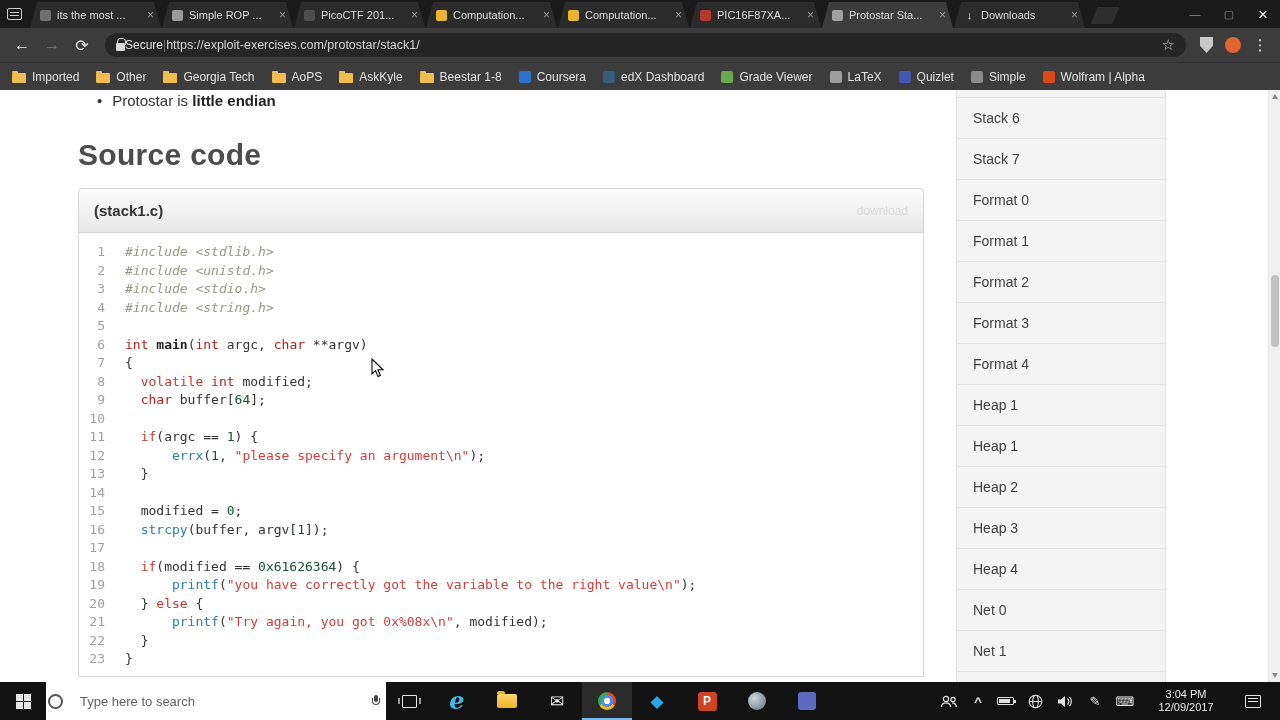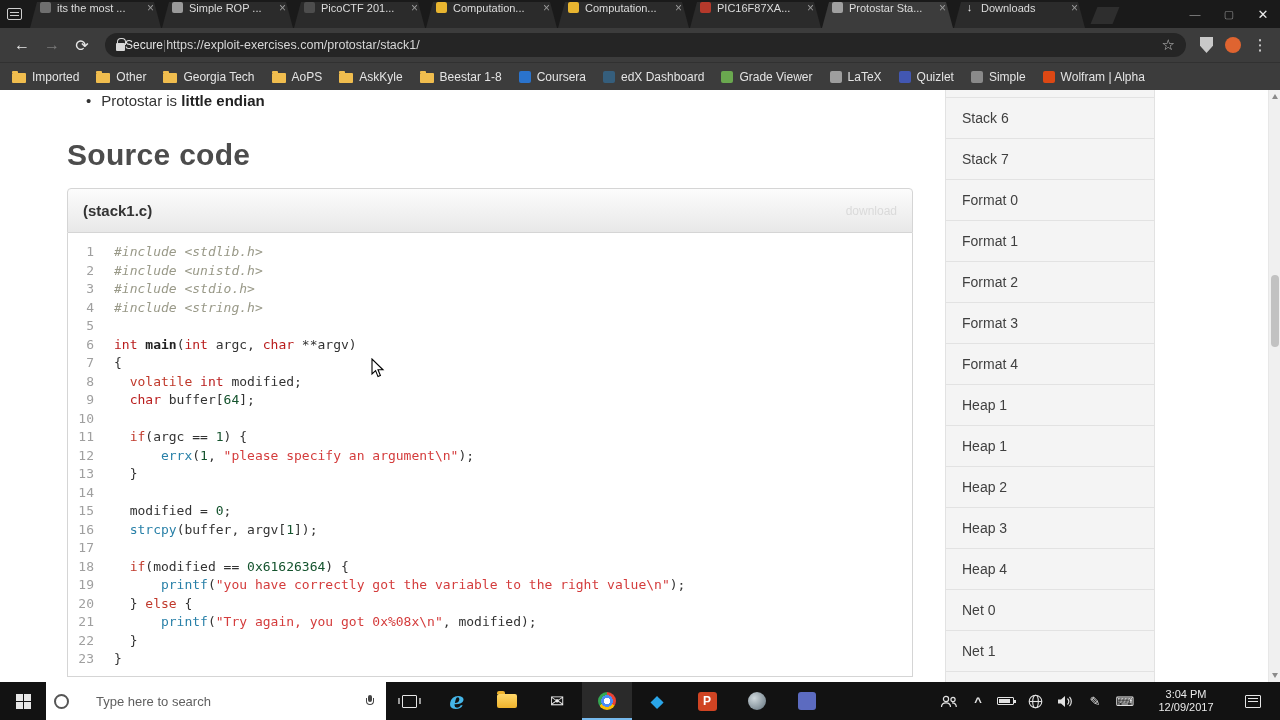--- a/index.html
+++ b/index.html
@@ -3,21 +3,21 @@
 <meta charset="utf-8">
 <style>
   *{margin:0;padding:0;box-sizing:border-box}
   html,body{width:1280px;height:720px;overflow:hidden;font-family:"Liberation Sans",sans-serif}
   .screen{position:relative;width:1280px;height:720px;background:#fff;overflow:hidden}
 
   
   .tabstrip{position:absolute;top:0;left:0;right:0;height:28px;background:#1a1a1a;display:flex;align-items:flex-end;padding-left:30px}
   .window-menu{position:absolute;left:7px;top:8px;width:15px;height:12px;border:1px solid #cfcfcf;border-radius:2px}
   .window-menu::before{content:"";position:absolute;left:2px;top:3px;right:2px;height:1px;background:#cfcfcf;box-shadow:0 3px 0 #cfcfcf}
-  .tab{position:relative;width:131px;height:26px;margin-right:1px;background:#2b2b2b;display:flex;padding:0 7px 0 10px;gap:6px;clip-path:polygon(7px 0,calc(100% - 7px) 0,100% 100%,0 100%)}
+  .tab{position:relative;width:131px;height:26px;margin-right:1px;background:#2b2b2b;display:flex;align-items:center;padding:0 7px 0 10px;gap:6px;clip-path:polygon(7px 0,calc(100% - 7px) 0,100% 100%,0 100%)}
   .tab.active{background:#3c3c3c}
   .favicon{width:11px;height:11px;border-radius:2px;flex:none}
   .favicon.glyph{background:none !important;font-size:11px;line-height:11px;text-align:center;font-weight:bold}
   .tab-label{flex:1;color:#dcdcdc;font-size:11px;white-space:nowrap;overflow:hidden;min-width:0}
   .tab-close{color:#9b9b9b;font-size:12px;flex:none;line-height:12px}
   .newtab-btn{width:22px;height:17px;background:#2e2e2e;transform:skewX(-22deg);margin:0 0 4px 8px}
   .win-controls{position:absolute;right:0;top:0;height:28px;display:flex;background:#1a1a1a}
   .win-btn{width:34px;height:28px;color:#8f8f8f;font-size:11px;display:flex;align-items:center;justify-content:center}
   .win-btn.close{color:#ececec;font-size:13px}
 
@@ -37,21 +37,21 @@
   .menu-dots{color:#e6e6e6;font-size:15px;width:24px;text-align:center}
 
   
   .bookmarks{position:absolute;top:62px;left:0;right:0;height:28px;background:#3c3c3c;border-top:1px solid #313131;display:flex;align-items:center;padding:0 12px;gap:17px;overflow:hidden}
   .bm{display:flex;align-items:center;gap:6px;color:#e4e4e4;font-size:12px;white-space:nowrap;flex:none}
   .bm-folder{position:relative;width:14px;height:10px;background:#f0bd4e;border-radius:1px;flex:none;margin-top:2px}
   .bm-folder::before{content:"";position:absolute;top:-2px;left:0;width:6px;height:2px;background:#f0bd4e;border-radius:1px 1px 0 0}
   .bm-fav{width:12px;height:12px;border-radius:2px;flex:none}
 
   
-  .content{position:absolute;top:90px;left:5px;right:0;height:592px;background:#fff;overflow:hidden}
+  .content{position:absolute;top:90px;left:16px;right:0;height:592px;background:#fff;overflow:hidden}
   .bullet-line{position:absolute;left:81px;top:2px;font-size:15px;color:#333}
   .bullet-line::before{content:"•";margin-right:10px;color:#333}
   .bullet-strong{font-weight:bold;color:#222}
   .page-heading{position:absolute;left:62px;top:48px;font-size:30px;font-weight:bold;color:#4c4c4c;letter-spacing:.3px}
   .codebox{position:absolute;left:62px;top:98px;width:846px}
   .codebox-header{height:45px;background:linear-gradient(#fcfcfc,#e8e8e8);border:1px solid #d5d5d5;border-radius:4px 4px 0 0;display:flex;align-items:center;justify-content:space-between;padding:0 15px}
   .codebox-title{font-size:15px;font-weight:bold;color:#333}
   .download-label{font-size:12px;color:#dadada}
   .codebox-body{height:444px;background:#fff;border:1px solid #d5d5d5;border-top:none;overflow:hidden;padding-top:10px}
   .code-row{display:flex;height:18.5px;font-family:"DejaVu Sans Mono",monospace;font-size:13px;line-height:18.5px}
@@ -77,21 +77,21 @@
   .sb-up{top:0}.sb-down{bottom:0}
   .tri-up{width:0;height:0;border-left:3.5px solid transparent;border-right:3.5px solid transparent;border-bottom:5px solid #8a8a8a}
   .tri-down{width:0;height:0;border-left:3.5px solid transparent;border-right:3.5px solid transparent;border-top:5px solid #8a8a8a}
   .sb-thumb{position:absolute;left:1.5px;width:8px;top:185px;height:72px;background:#c2c2c2;border-radius:4px}
 
   
   .taskbar{position:absolute;left:0;right:0;bottom:0;height:38px;background:#121212;display:flex;align-items:stretch}
   .tb-start{width:46px;display:flex;align-items:center;justify-content:center}
   .win-logo{display:grid;grid-template-columns:7px 7px;grid-template-rows:7px 7px;gap:1px}
   .win-logo span{background:#e6e6e6}
-  .tb-search{width:340px;background:#ffffff;display:flex;align-items:center;padding:0 8px;gap:27px}
+  .tb-search{width:340px;background:#ffffff;display:flex;align-items:center;padding:0 2px;gap:17px}
   .cortana-icon{width:15px;height:15px;border:2px solid #555;border-radius:50%;flex:none}
   .search-text{color:#5f5f5f;font-size:13px;flex:1;white-space:nowrap;overflow:hidden}
   .mic-icon{position:relative;width:8px;height:12px;flex:none;margin-right:4px}
   .mic-icon::before{content:"";position:absolute;left:2px;top:0;width:4px;height:7px;background:#444;border-radius:2px}
   .mic-icon::after{content:"";position:absolute;left:0;top:3px;width:6px;height:6px;border:1px solid #444;border-top:none;border-radius:0 0 5px 5px}
   .tb-taskview{width:46px;display:flex;align-items:center;justify-content:center}
   .taskview-icon{position:relative;width:15px;height:13px;border:1.5px solid #e6e6e6;border-radius:1px}
   .taskview-icon::before,.taskview-icon::after{content:"";position:absolute;top:2px;width:2px;height:6px;background:#9a9a9a}
   .taskview-icon::before{left:-5px}.taskview-icon::after{right:-5px}
   .tb-app{width:50px;display:flex;align-items:center;justify-content:center;position:relative}

